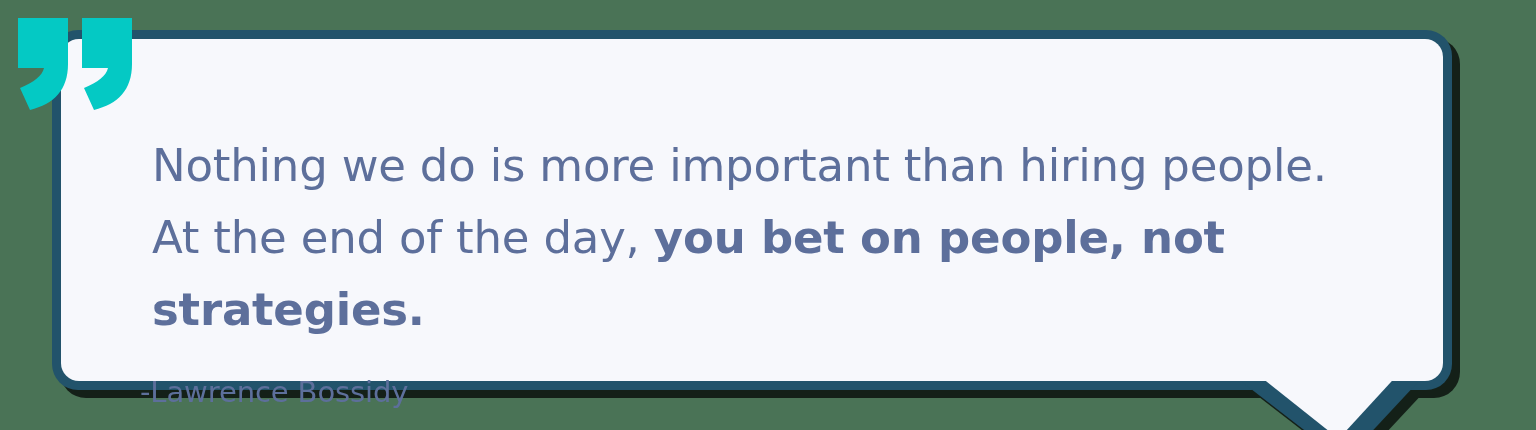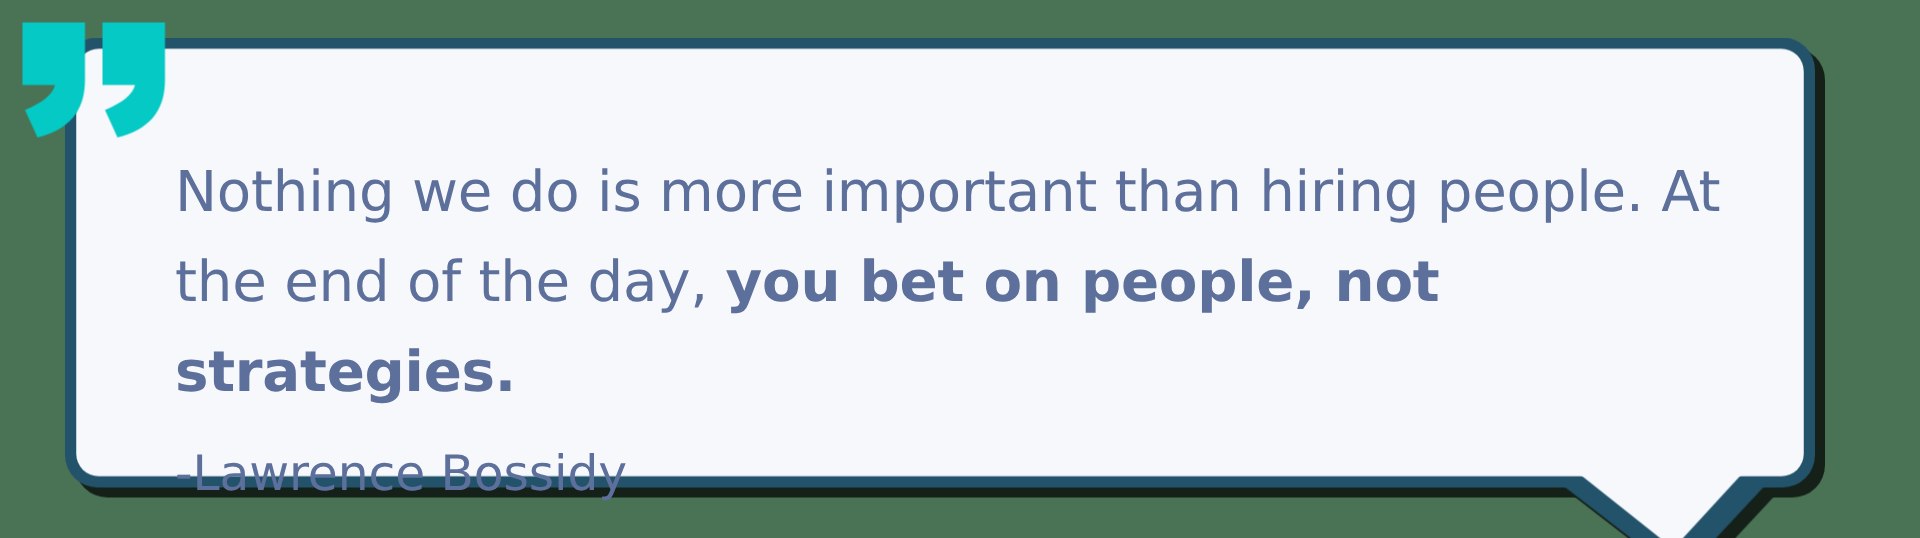--- a/index.html
+++ b/index.html
@@ -94,33 +94,33 @@
     z-index: 4;
   }
 
   .quote-text {
     font-family: "DejaVu Sans", sans-serif;
     font-size: 45px;
     line-height: 72px;
     color: #5d6f9b;
     font-weight: 400;
     letter-spacing: -0.2px;
-    margin: 0;
+    margin: 12px;
     max-width: 1255px;
   }
 
   .quote-text .em {
     font-weight: 700;
     color: #5d6f9b;
   }
 
   .attribution {
     margin-top: 28px;
     font-family: "DejaVu Sans", sans-serif;
-    font-size: 39px;
+    font-size: 29px;
     line-height: 36px;
     color: #5d6f9b;
     font-weight: 400;
     letter-spacing: -0.1px;
   }
 </style>
 </head>
 <body>
 
 <div class="stage">

